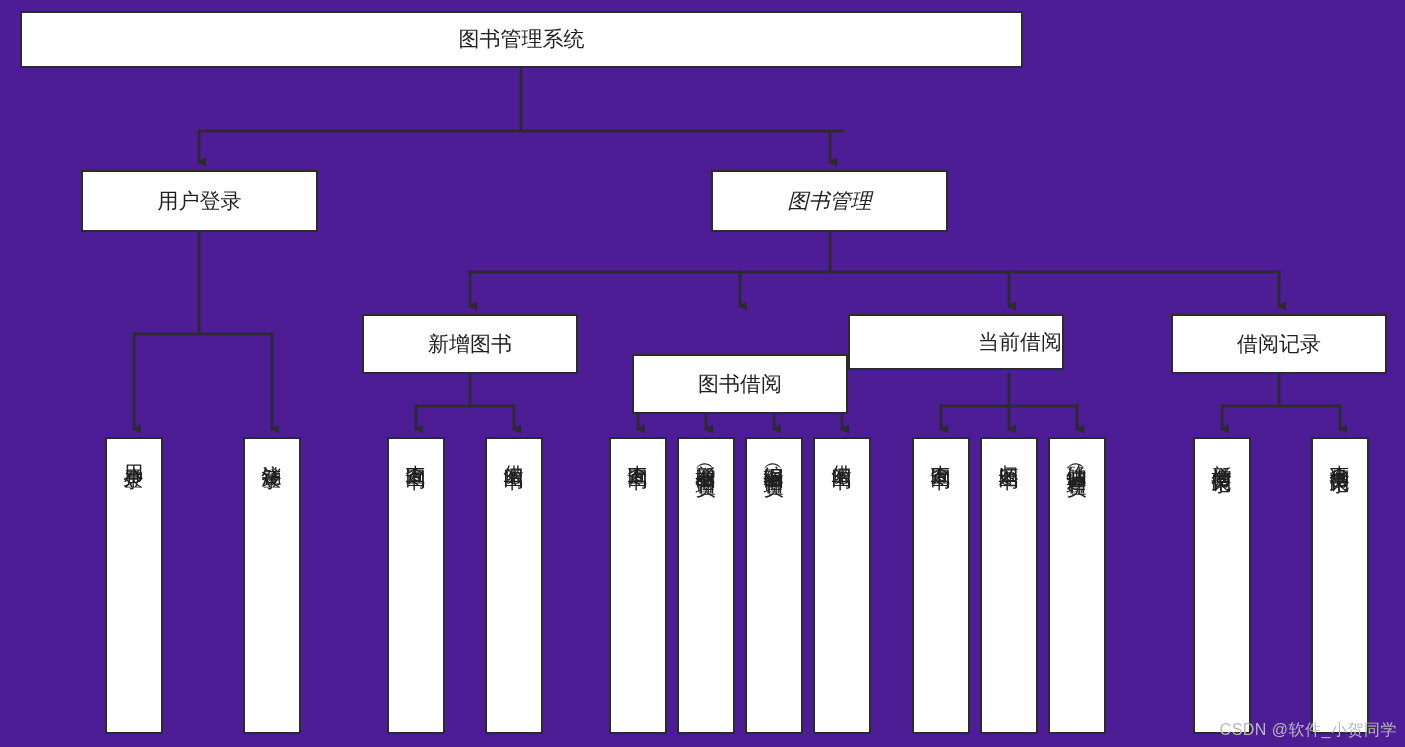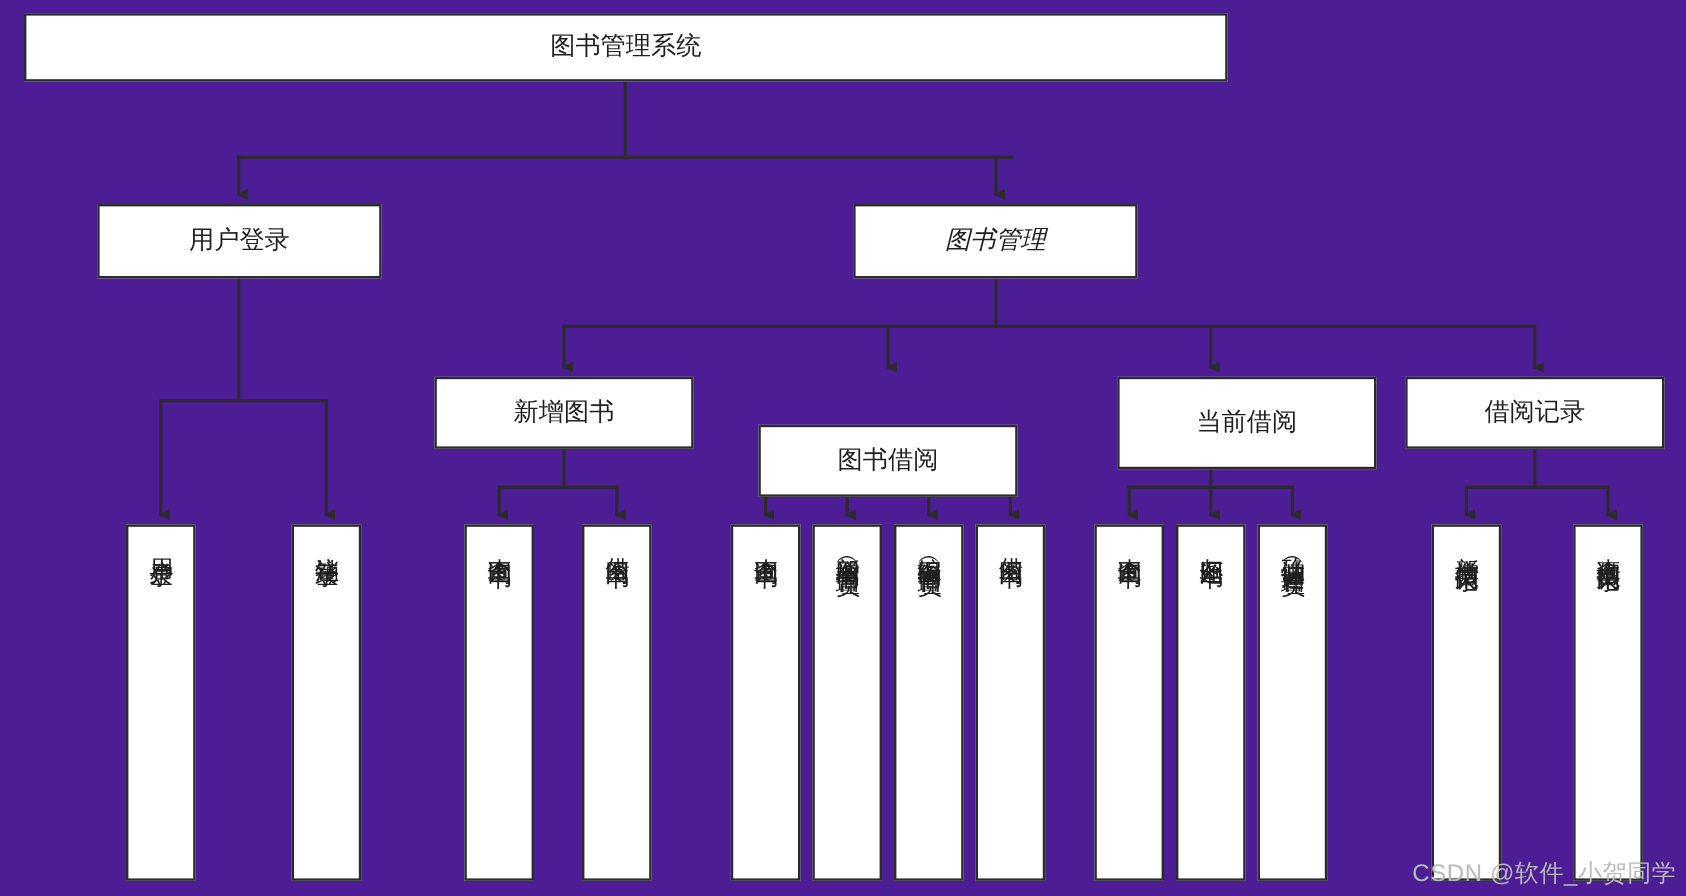--- a/index.html
+++ b/index.html
@@ -64,21 +64,21 @@
     text-orientation: upright;
     letter-spacing: 2px;
     white-space: nowrap;
     line-height: 1;
   }
   
   #watermark {
     position: absolute;
     right: 8px;
     bottom: 6px;
-    font-size: 20px;
+    font-size: 16px;
     color: #b9b9b9;
     letter-spacing: 0.5px;
     white-space: nowrap;
     user-select: none;
   }
 </style>
 </head>
 <body>
 
 <div id="diagram-root">
@@ -146,21 +146,21 @@
   </div>
 
   <div class="node horiz" style="left:362px; top:314px; width:216px; height:60px;">
     <span class="node-label">新增图书</span>
   </div>
 
   <div class="node horiz" style="left:632px; top:314px; width:216px; height:60px;margin-top:40px;">
     <span class="node-label">图书借阅</span>
   </div>
 
-  <div class="node horiz" style="left:931px; top:314px; width:216px; height:77px;">
+  <div class="node horiz" style="left:848px; top:314px; width:216px; height:56px;justify-content:flex-end;">
     <span class="node-label">当前借阅</span>
   </div>
 
   <div class="node horiz" style="left:1171px; top:314px; width:216px; height:60px;align-items:center;">
     <span class="node-label">借阅记录</span>
   </div>
 
   <div class="node vert" style="left:105px; top:437px; width:58px; height:297px;">
     <span class="node-label">用户登录</span>
   </div>

